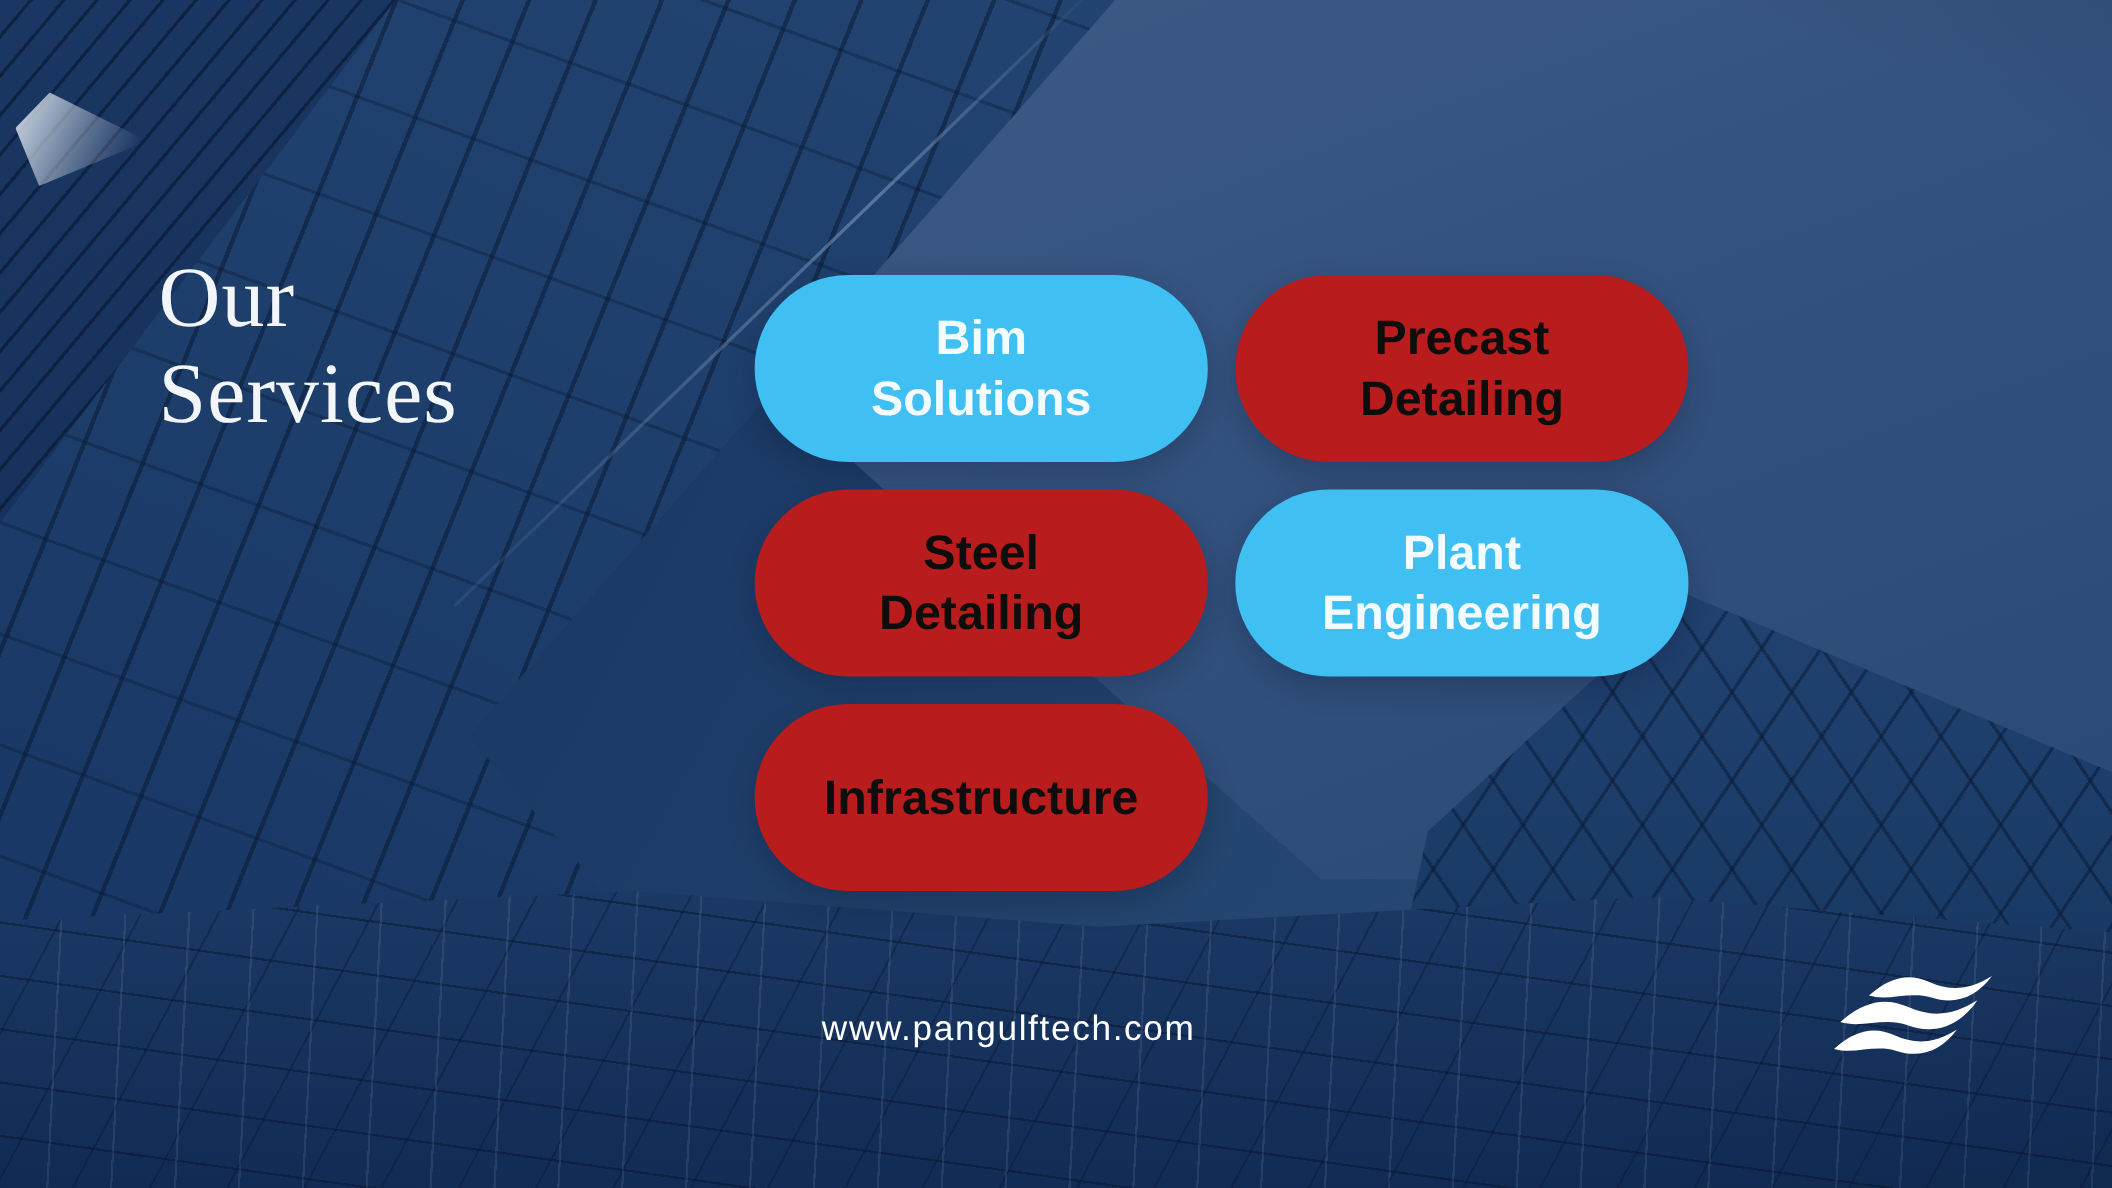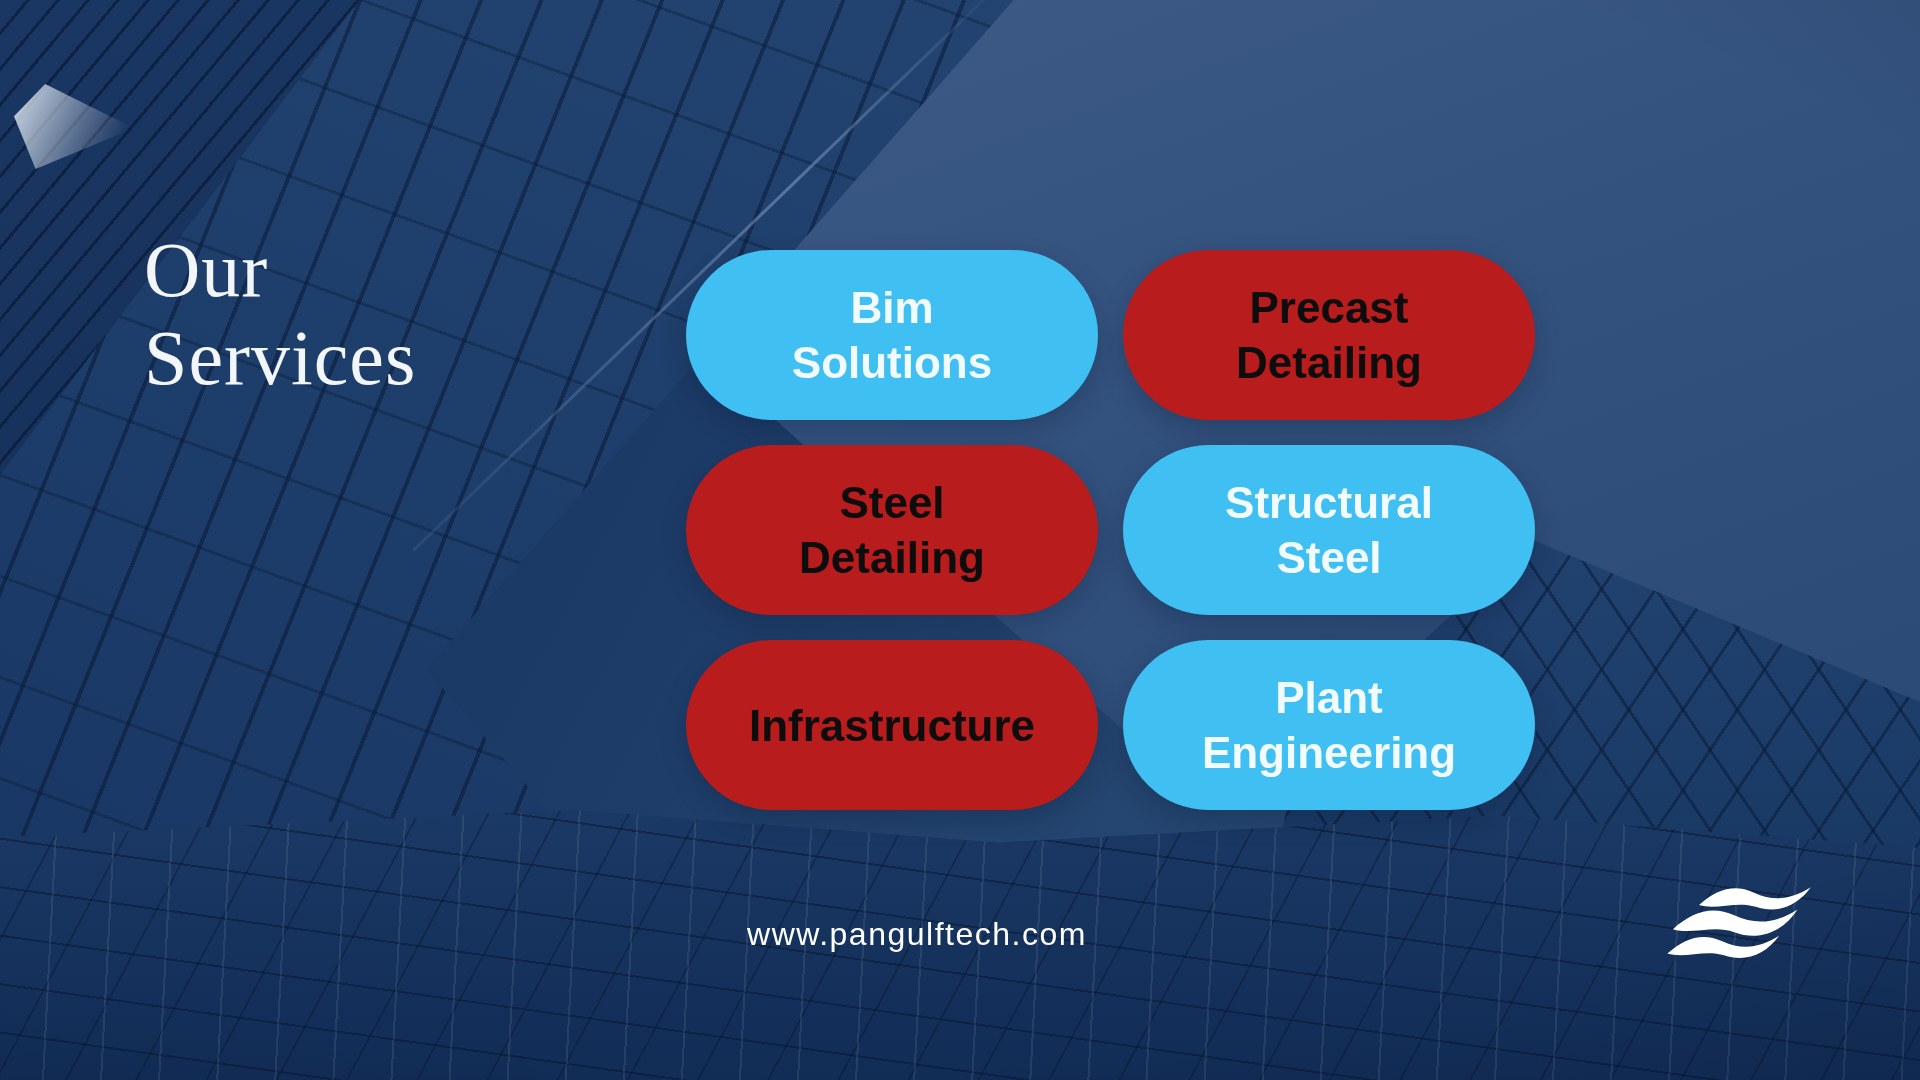--- a/index.html
+++ b/index.html
@@ -95,30 +95,26 @@
   </div>
   <div class="pill white">
     <span class="pline">Precast</span>
     <span class="pline">Detailing</span>
   </div>
   <div class="pill white">
     <span class="pline">Steel</span>
     <span class="pline">Detailing</span>
   </div>
   <div class="pill blue">
-    <span class="pline">Structural</span>
-    <span class="pline">Steel</span>
+    <span class="pline">Plant</span>
+    <span class="pline">Engineering</span>
   </div>
   <div class="pill white">
     <span class="pline">Infrastructure</span>
     <span class="pline"></span>
-  </div>
-  <div class="pill blue">
-    <span class="pline">Plant</span>
-    <span class="pline">Engineering</span>
   </div>
 </div>
 
 <div class="website">www.pangulftech.com</div>
 
 <div class="logo">
   <svg viewBox="0 0 160 90" xmlns="http://www.w3.org/2000/svg" aria-hidden="true">
     <g fill="#ffffff">
       <path transform="translate(34,0) scale(0.95)" d="M0,26 C20,8 40,2 62,12 C84,22 104,20 126,6 C110,28 88,36 64,28 C42,21 20,32 0,26 Z"></path>
       <path transform="translate(6,23) scale(1.06)" d="M0,26 C20,8 40,2 62,12 C84,22 104,20 126,6 C110,30 86,38 62,29 C41,21 20,32 0,26 Z"></path>

